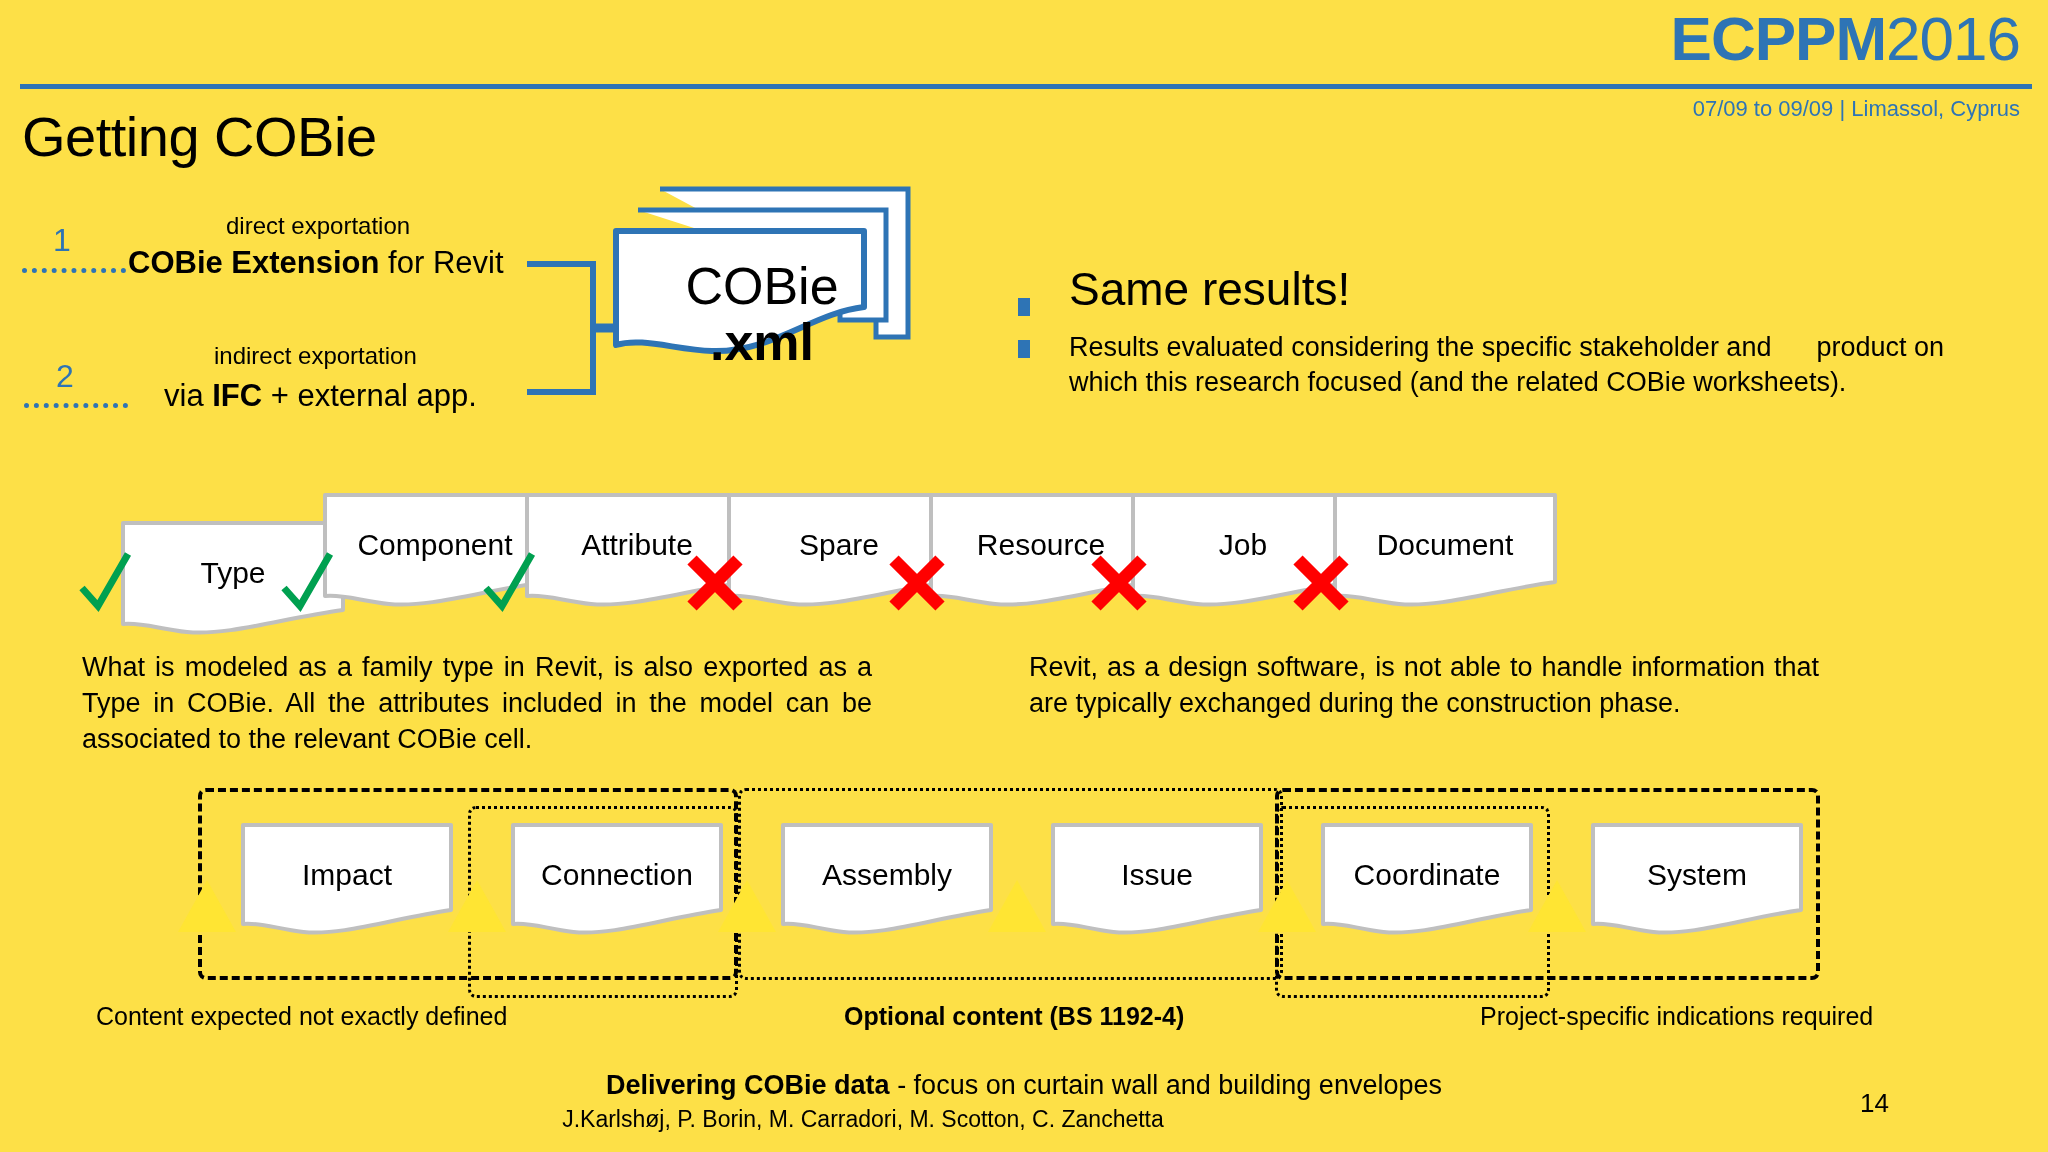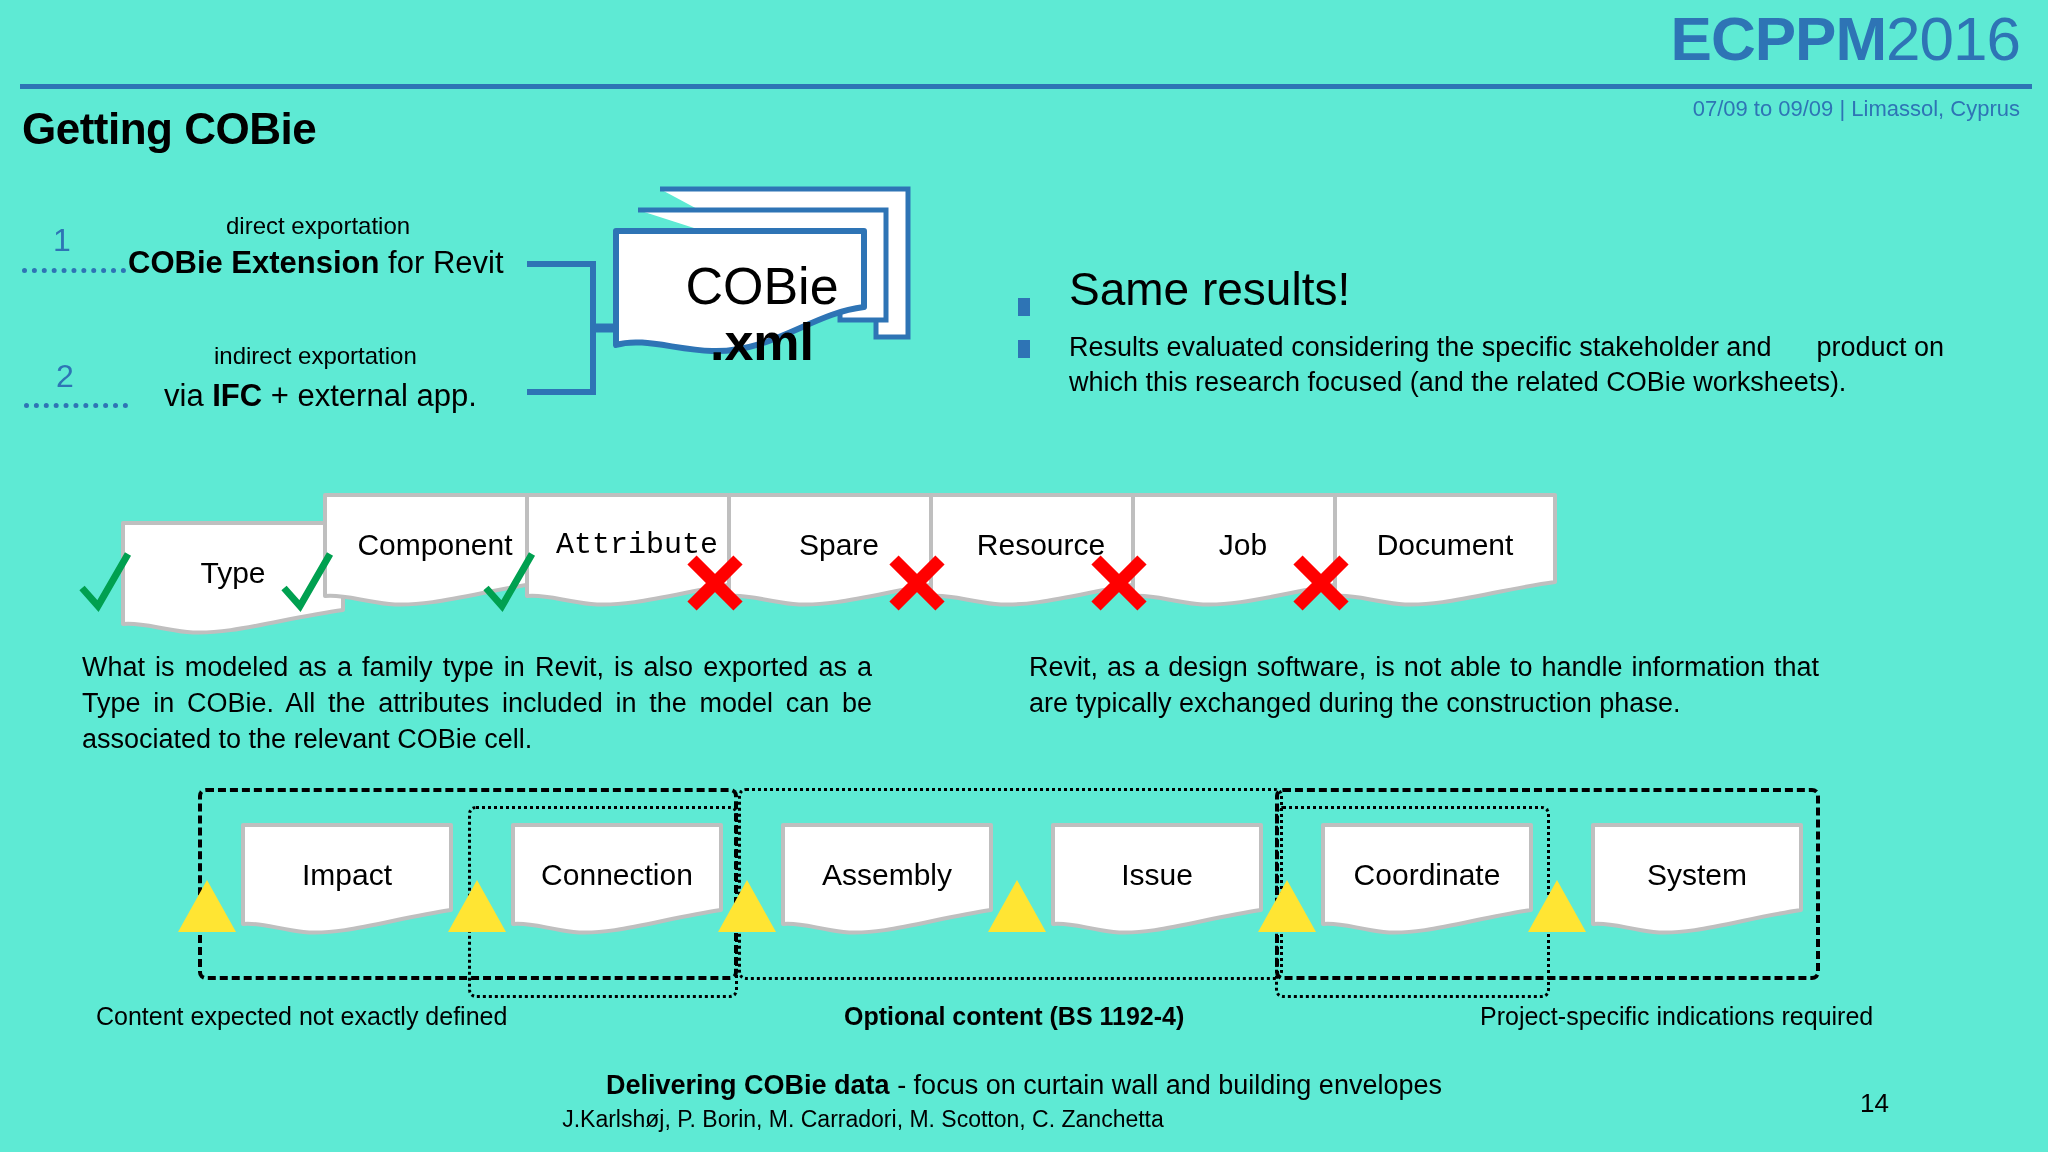--- a/index.html
+++ b/index.html
@@ -2,21 +2,21 @@
 <html><head>
 <meta charset="utf-8">
 <style>
   * { box-sizing: border-box; margin: 0; padding: 0; }
   html, body {
     width: 2048px; height: 1152px;
     background: #ffffff;
     font-family: "Liberation Sans", sans-serif;
     overflow: hidden;
   }
-  #slide { position: relative; width: 2048px; height: 1152px; background:#5eead4; }
+  #slide { position: relative; width: 2048px; height: 1152px; background:#fde047; }
 
   
   .brand {
     position: absolute; right: 28px; top: 8px;
     text-align: right; line-height: 1;
     white-space: nowrap;
   }
   .brand .ecppm {
     font-size: 62px; font-weight: bold; color: #2E74B5; letter-spacing: -1px;
   }
@@ -26,21 +26,21 @@
   .headrule {
     position: absolute; left: 20px; top: 84px; width: 2012px; height: 5px;
     background: #2E74B5;
   }
   .subbrand {
     position: absolute; right: 28px; top: 96px;
     font-size: 22px; color: #2E74B5; white-space: nowrap;
   }
   .page-title {
     position: absolute; left: 22px; top: 104px;
-    font-size: 44px; font-weight: bold; color: #000; letter-spacing: -0.5px;
+    font-size: 56px; font-weight: normal; color: #000; letter-spacing: -0.5px;
   }
   .route-num {
     position: absolute; font-size: 32px; color: #2E74B5; font-weight: normal;
   }
   .route-dots {
     position: absolute; height: 0; border-top: 5px dotted #2E74B5;
   }
   .route-caption {
     position: absolute; font-size: 24px; color: #000; white-space: nowrap;
   }
@@ -172,21 +172,21 @@
         </svg></div>
       <div class="card" style="left: 320px; top: 490px; width: 230px; height: 120px;">
         <div><svg width="230" height="120" viewBox="0 0 230 120">
             <path d="M5,5 H225 V92 C165.6,100 110.39999999999999,118 69,114 C41.4,111 23,104 5,106 Z" fill="#ffffff" stroke="#BFBFBF" stroke-width="4" stroke-linejoin="round"></path>
           </svg></div>
         <div class="label">Component</div>
       </div>
       <div class="mark" style="left: 280px; top: 552px;"><svg width="58" height="62" viewBox="0 0 58 62">
           <path d="M4,36 L20,54 L50,2" fill="none" stroke="#00A050" stroke-width="7" stroke-linecap="butt" stroke-linejoin="miter"></path>
         </svg></div>
-      <div class="card" style="left: 522px; top: 490px; width: 230px; height: 120px; font-family: Liberation Mono, monospace;">
+      <div class="card" style="left: 522px; top: 490px; width: 230px; height: 120px;">
         <div><svg width="230" height="120" viewBox="0 0 230 120">
             <path d="M5,5 H225 V92 C165.6,100 110.39999999999999,118 69,114 C41.4,111 23,104 5,106 Z" fill="#ffffff" stroke="#BFBFBF" stroke-width="4" stroke-linejoin="round"></path>
           </svg></div>
         <div class="label">Attribute</div>
       </div>
       <div class="mark" style="left: 482px; top: 552px;"><svg width="58" height="62" viewBox="0 0 58 62">
           <path d="M4,36 L20,54 L50,2" fill="none" stroke="#00A050" stroke-width="7" stroke-linecap="butt" stroke-linejoin="miter"></path>
         </svg></div>
       <div class="card" style="left: 724px; top: 490px; width: 230px; height: 120px;">
         <div><svg width="230" height="120" viewBox="0 0 230 120">

